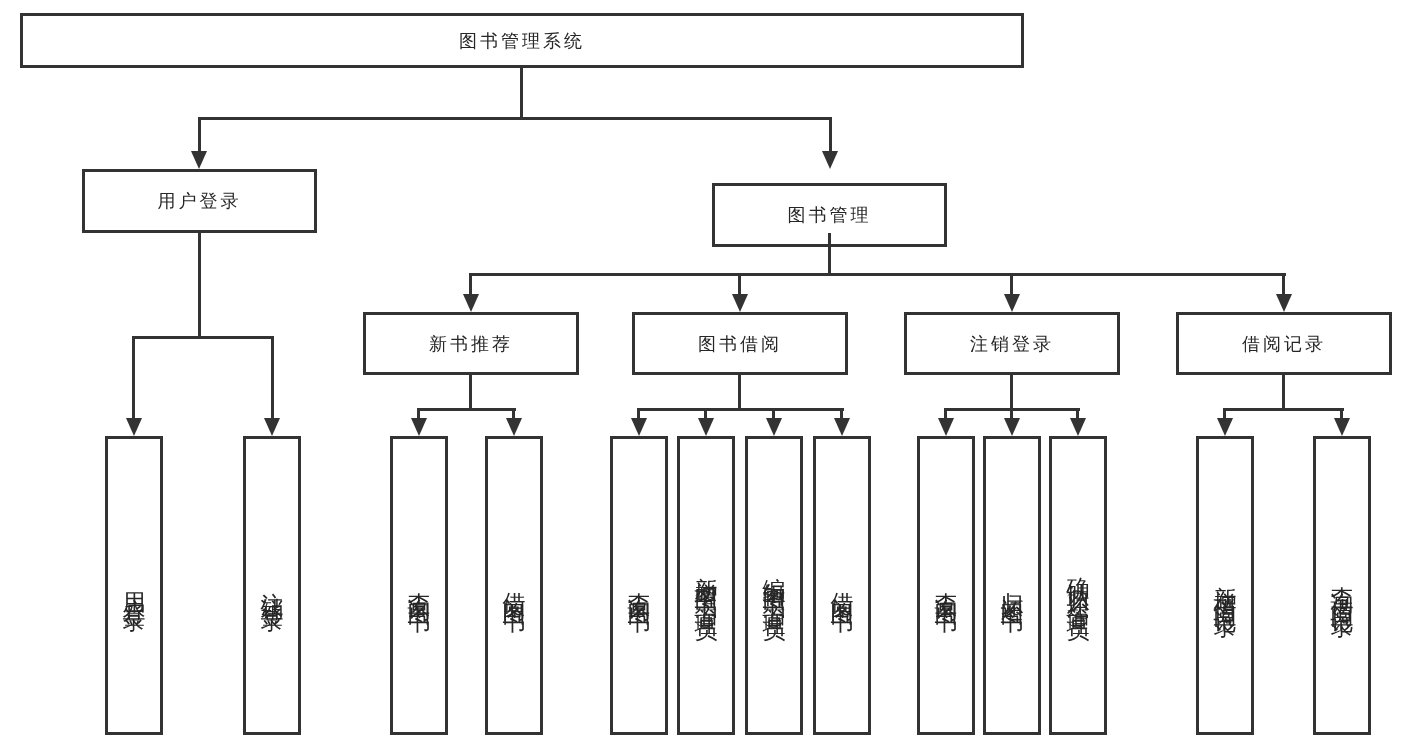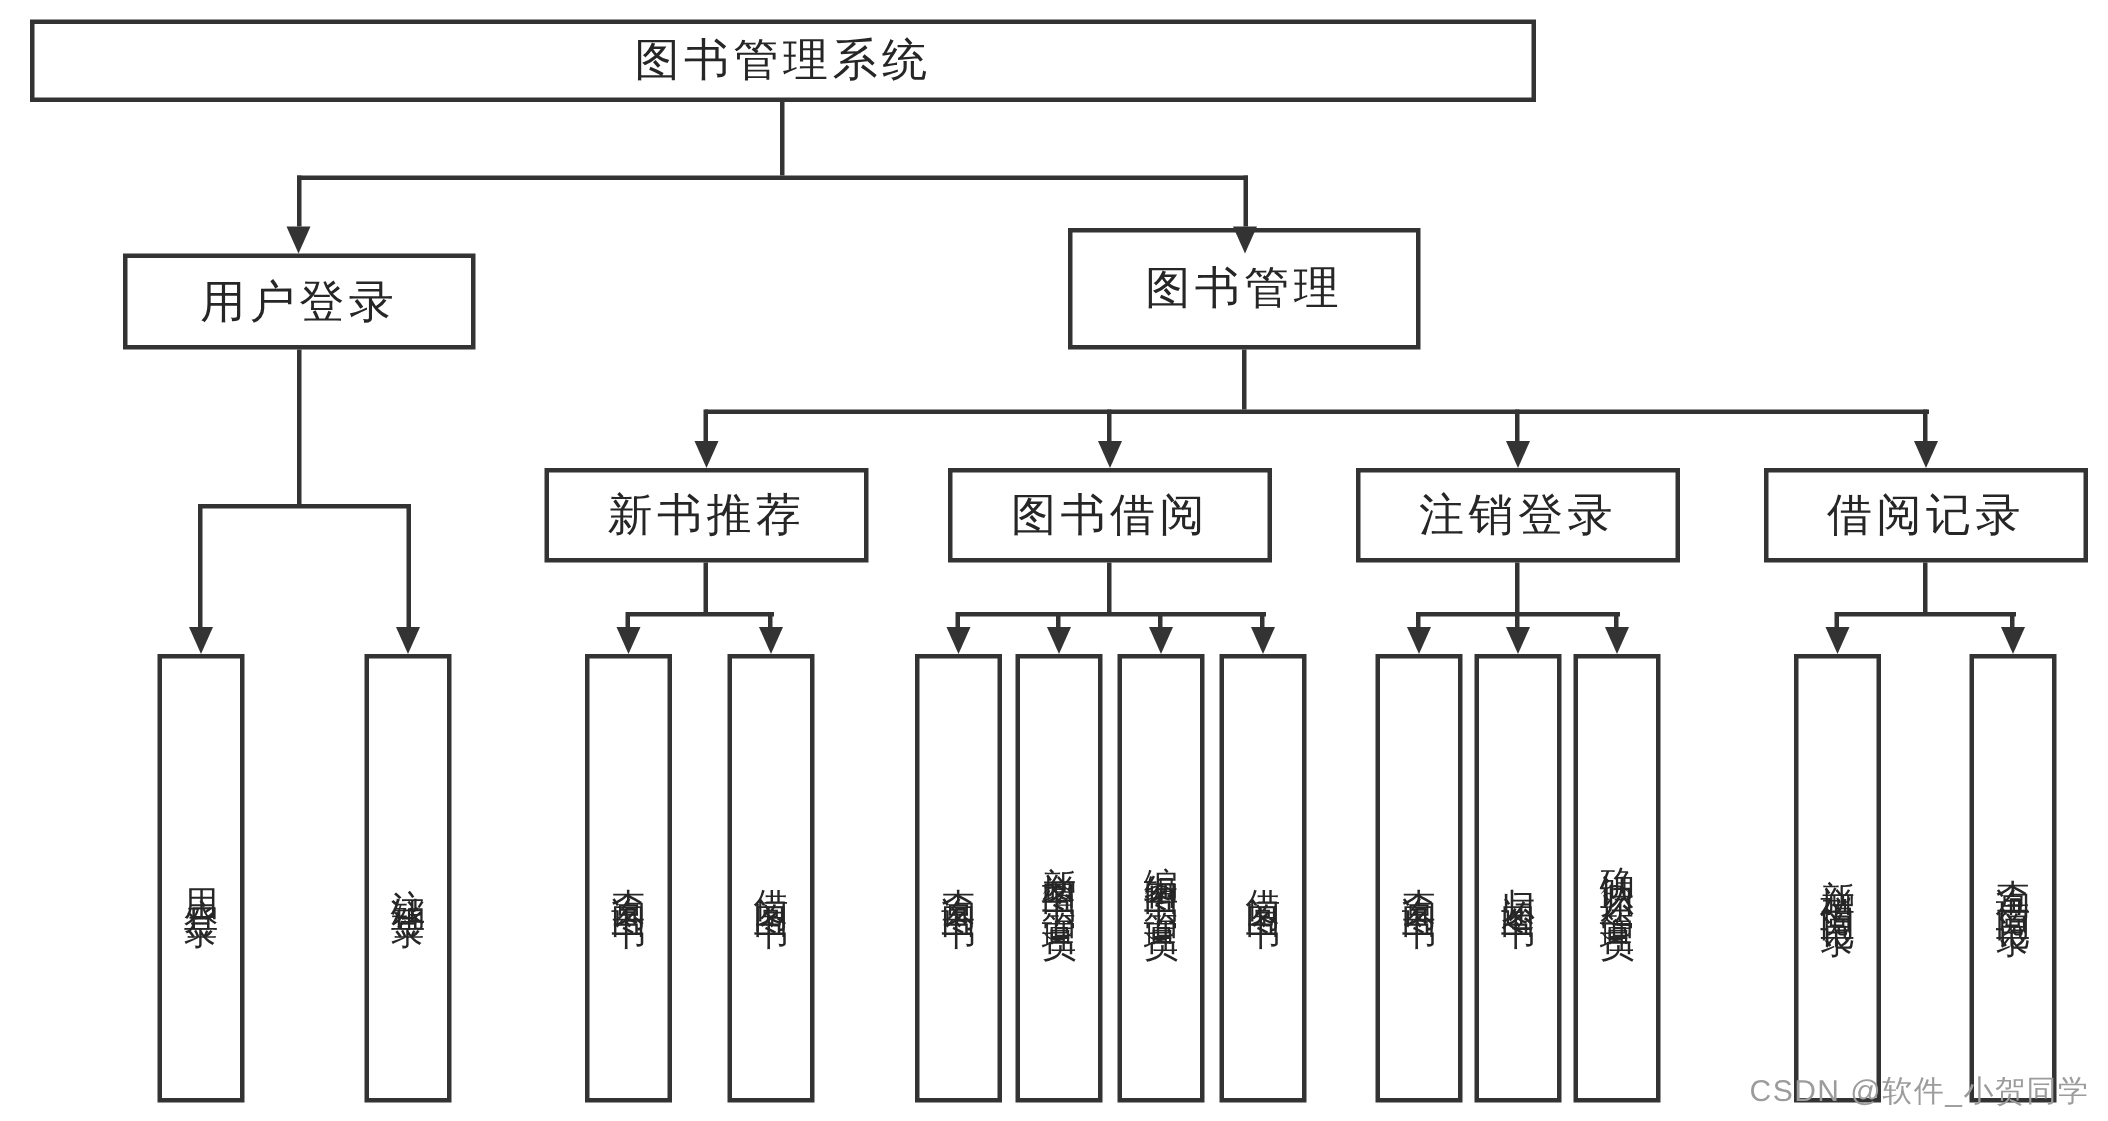--- a/index.html
+++ b/index.html
@@ -10,21 +10,21 @@
     font-family:"Liberation Sans","DejaVu Sans",sans-serif;
     overflow:hidden;
   }
   .node{
     position:absolute;
     box-sizing:border-box;
     border:3px solid #333333;
     background:#ffffff;
     display:flex;align-items:center;justify-content:center;
     color:#262626;
-    font-size:30px;
+    font-size:18px;
     letter-spacing:3px;
     text-align:center;
   }
   .vnode{
     writing-mode:vertical-rl;
     text-orientation:mixed;
     letter-spacing:6px;
     font-size:23px;
     line-height:1;
     padding:6px 0;
@@ -48,21 +48,21 @@
   }
 </style>
 </head>
 <body>
 
 <div class="canvas">
 
   <div class="node" style="left:20px;top:13px;width:1004px;height:55px">图书管理系统</div>
 
   <div class="node" style="left:82px;top:169px;width:235px;height:64px">用户登录</div>
-  <div class="node" style="left:712px;top:152px;width:235px;height:81px">图书管理</div>
+  <div class="node" style="left:712px;top:183px;width:235px;height:64px">图书管理</div>
 
   <div class="node" style="left:632px;top:312px;width:216px;height:63px">图书借阅</div>
   <div class="node" style="left:363px;top:312px;width:216px;height:63px">新书推荐</div>
   <div class="node" style="left:904px;top:312px;width:216px;height:63px">注销登录</div>
   <div class="node" style="left:1176px;top:312px;width:216px;height:63px">借阅记录</div>
 
   <div class="node vnode" style="left:105px;top:436px;width:58px;height:299px">用户登录</div>
   <div class="node vnode" style="left:243px;top:436px;width:58px;height:299px">注销登录</div>
 
   <div class="node vnode" style="left:390px;top:436px;width:58px;height:299px">查询图书</div>
@@ -132,15 +132,14 @@
   <div class="vline" style="left:1076px;top:408px;height:10px"></div>
   <div class="arrow-head" style="left:1070px;top:418px"></div>
 
   <div class="vline" style="left:1282px;top:375px;height:33px"></div>
   <div class="hline" style="left:1224px;top:408px;width:120px"></div>
   <div class="vline" style="left:1223px;top:408px;height:10px"></div>
   <div class="arrow-head" style="left:1217px;top:418px"></div>
   <div class="vline" style="left:1340px;top:408px;height:10px"></div>
   <div class="arrow-head" style="left:1334px;top:418px"></div>
 
-  <div class="watermark" style="right:12px;top:714px">CSDN @软件_小贺同学</div>
 
 </div>
 
 </body></html>

